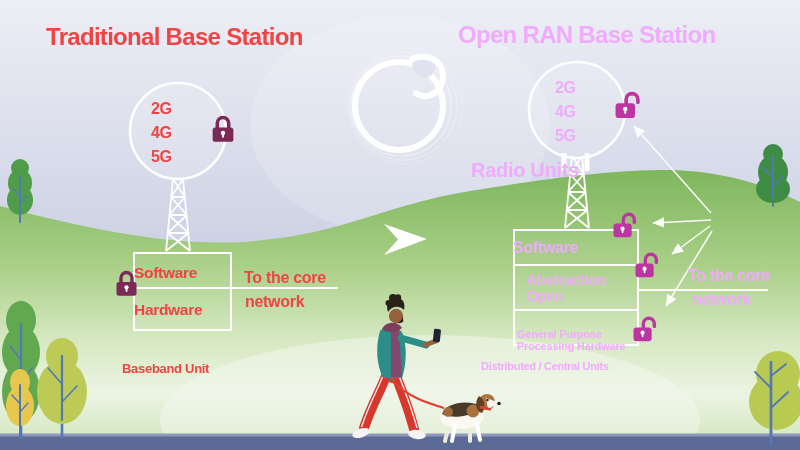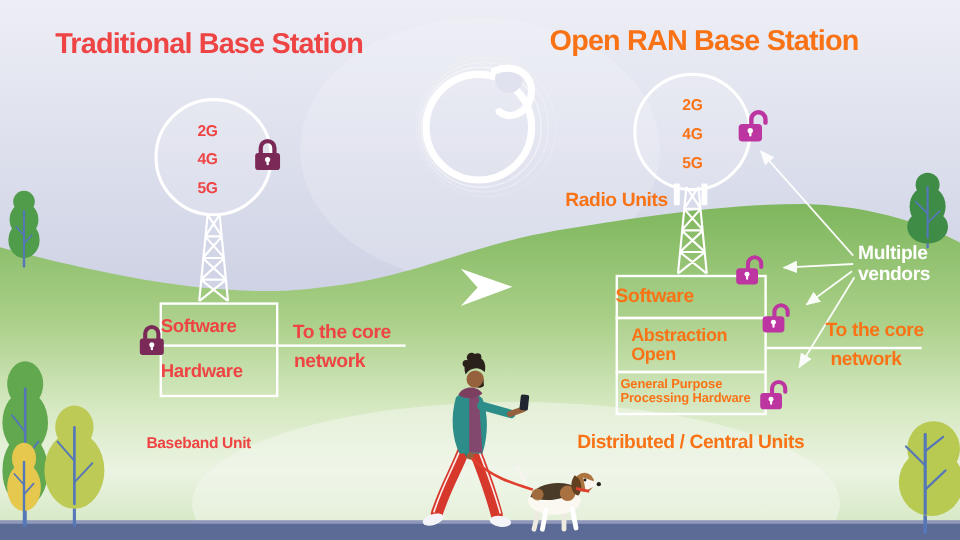--- a/index.html
+++ b/index.html
@@ -4,24 +4,24 @@
 <style>
   html,body{margin:0;padding:0;background:#222;}
   .stage{
     position:relative;width:800px;height:450px;overflow:hidden;
     font-family:"Liberation Sans",sans-serif;font-weight:bold;
     -webkit-font-smoothing:antialiased;
   }
   .scene{position:absolute;left:0;top:0;width:800px;height:450px;}
   .lbl{position:absolute;font-weight:bold;letter-spacing:-0.3px;line-height:1.1;}
   .trad{color:#ef4444;}
-  .open{color:#f97316;}
+  .open{color:#f0abfc;}
   .white{color:#FFFFFF;}
   .title{font-size:24px;letter-spacing:-0.7px;white-space:nowrap;}
-  .tech{width:44px;text-align:center;font-size:13px;line-height:24px;}
+  .tech{width:44px;text-align:left;font-size:16px;line-height:24px;}
   .boxframe{position:absolute;border:2px solid #FFFFFF;box-sizing:border-box;background:rgba(255,255,255,0.04);}
   .boxlabel{}
   .wline{position:absolute;height:2.5px;background:#FFFFFF;}
   .lockicon{position:absolute;}
 </style>
 </head>
 <body>
 
 <div class="stage">
 
@@ -202,41 +202,40 @@
     <div>4G</div>
     <div>5G</div>
   </div>
 
   <div class="lbl tech open" style="left:555px;top:76px;">
     <div>2G</div>
     <div>4G</div>
     <div>5G</div>
   </div>
 
-  <div class="lbl open" style="left:471px;top:159px;font-size:16px;">Radio Units</div>
+  <div class="lbl open" style="left:471px;top:159px;font-size:20px;">Radio Units</div>
 
   <div class="boxframe" style="left:133px;top:252px;width:99px;height:79px;"></div>
   <div class="lbl trad boxlabel" style="left:134px;top:264px;width:97px;font-size:15.5px;">Software</div>
   <div class="lbl trad boxlabel" style="left:134px;top:301px;width:97px;font-size:15.5px;">Hardware</div>
   <div class="wline" style="left:135px;top:286.5px;width:203px;"></div>
   <div class="lbl trad" style="left:244px;top:269px;font-size:16px;white-space:nowrap;">To the core</div>
   <div class="lbl trad" style="left:245px;top:293px;font-size:16px;">network</div>
   <div class="lbl trad" style="left:122px;top:362px;font-size:13px;white-space:nowrap;">Baseband Unit</div>
 
   <div class="boxframe" style="left:513px;top:229px;width:126px;height:37px;"></div>
   <div class="boxframe" style="left:513px;top:264px;width:126px;height:47px;"></div>
   <div class="boxframe" style="left:513px;top:309px;width:126px;height:37px;"></div>
   <div class="lbl open boxlabel" style="left:513px;top:239px;width:126px;font-size:16px;">Software</div>
   <div class="lbl open boxlabel" style="left:526px;top:272px;width:100px;font-size:15px;line-height:15.5px;">Abstraction Open</div>
-  <div class="lbl open boxlabel" style="left:517px;top:315px;width:118px;font-size:10.8px;line-height:11.8px;letter-spacing:-0.1px;">General Purpose Processing Hardware</div>
+  <div class="lbl open boxlabel" style="left:517px;top:329px;width:118px;font-size:10.8px;line-height:11.8px;letter-spacing:-0.1px;">General Purpose Processing Hardware</div>
   <div class="wline" style="left:639px;top:288.5px;width:129px;"></div>
   <div class="lbl open" style="left:688px;top:267px;font-size:16px;white-space:nowrap;">To the core</div>
   <div class="lbl open" style="left:692px;top:291px;font-size:16px;">network</div>
-  <div class="lbl open" style="left:481px;top:360px;font-size:16px;white-space:nowrap;">Distributed / Central Units</div>
-  <div class="lbl white" style="left:715px;top:203px;width:80px;font-size:16px;line-height:17px;">Multiple vendors</div>
+  <div class="lbl open" style="left:481px;top:360px;font-size:11px;white-space:nowrap;">Distributed / Central Units</div>
 
   <svg class="lockicon" style="left:210px;top:115px;" width="26" height="28" viewBox="0 0 25 27">
     <path d="M7,13 V8 a5.5,5.5 0 0 1 11,0 V13" fill="none" stroke="#7B2957" stroke-width="3.4"></path>
     <rect x="2.5" y="12" width="20" height="13.8" rx="2.5" fill="#7B2957"></rect>
     <circle cx="12.5" cy="17.3" r="2.1" fill="#FFFFFF"></circle>
     <rect x="11.6" y="17.3" width="1.9" height="4.6" rx="0.9" fill="#FFFFFF"></rect>
   </svg>
 
   <svg class="lockicon" style="left:114px;top:269px;" width="25" height="29" viewBox="0 0 25 27">
     <path d="M7,13 V8 a5.5,5.5 0 0 1 11,0 V13" fill="none" stroke="#7B2957" stroke-width="3.4"></path>

